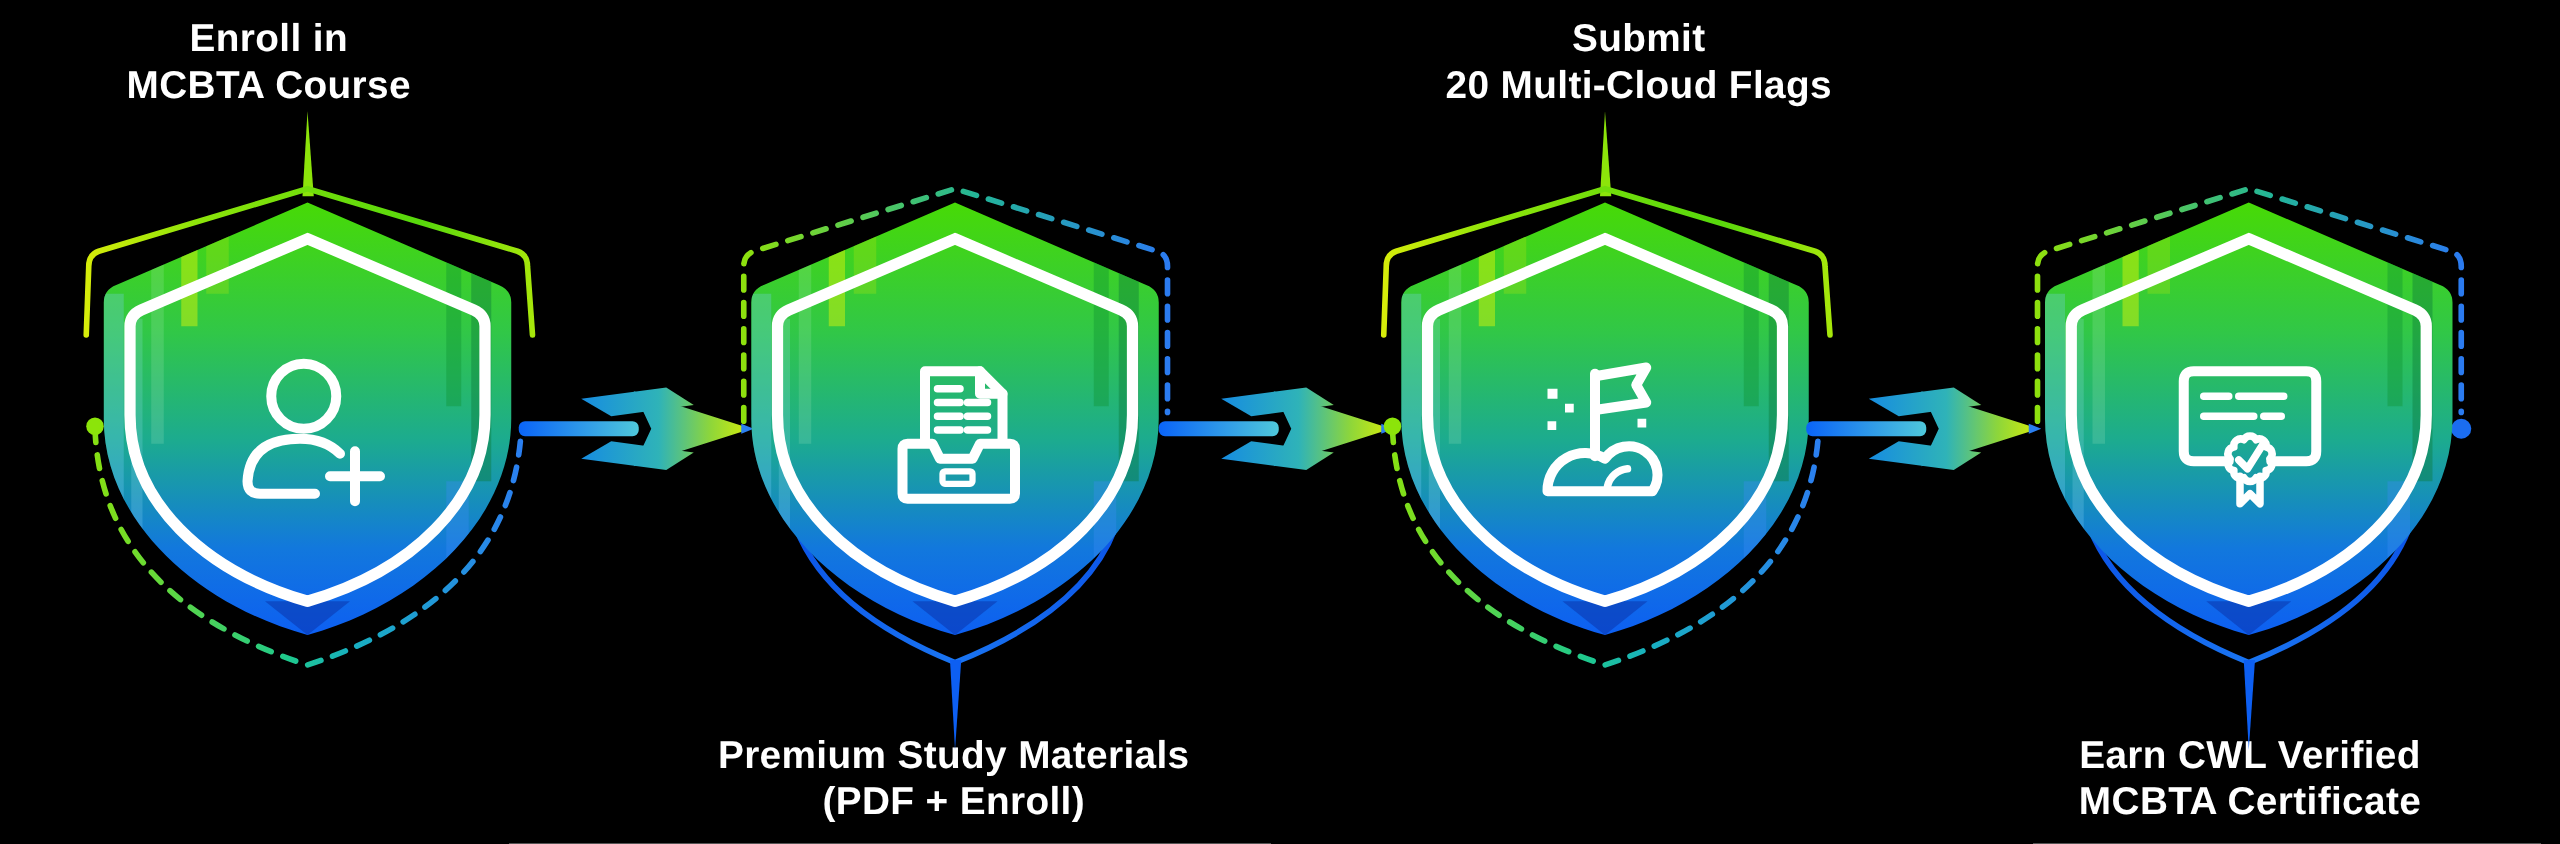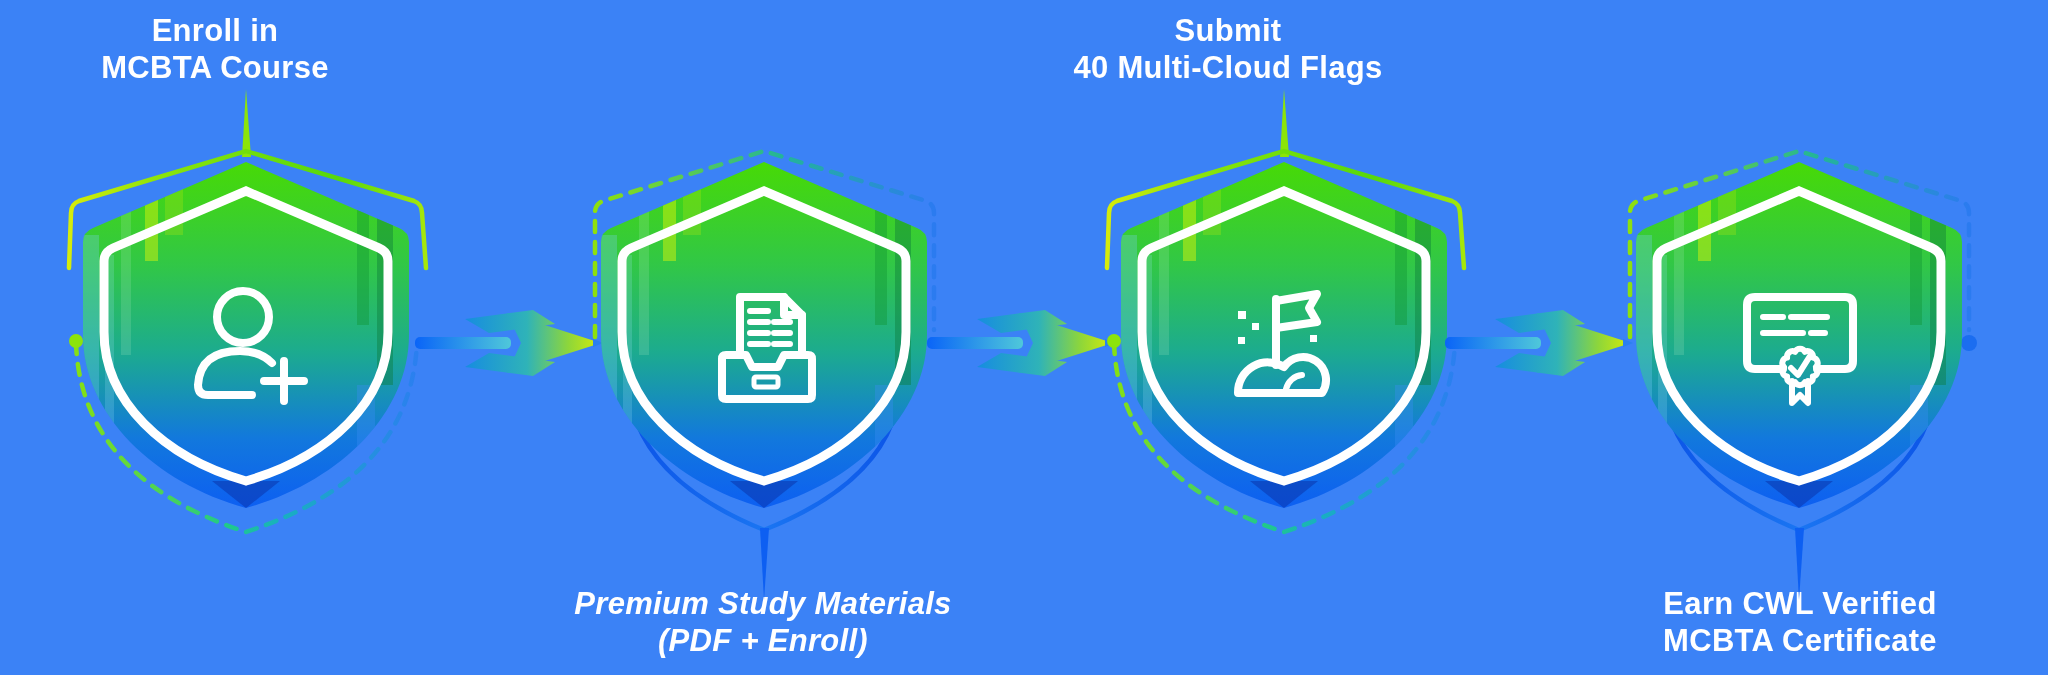--- a/index.html
+++ b/index.html
@@ -8,21 +8,21 @@
   .step-label{position:absolute;width:520px;text-align:center;color:#fff;
     font-weight:700;font-size:31px;line-height:37px;letter-spacing:.3px;}
   .step-label span{display:block;}
   .shield{position:absolute;top:85px;width:440px;height:540px;}
   .arrow{position:absolute;top:303px;width:190px;height:80px;}
   .defs-holder{position:absolute;width:0;height:0;}
 </style>
 </head>
 <body>
 
-<div class="canvas" id="canvas" style="background: #3b82f6;">
+<div class="canvas" id="canvas" style="background: #000000;">
 
   <svg class="defs-holder" aria-hidden="true">
     <defs>
       <linearGradient id="bodyGrad" x1="0" y1="0" x2="0" y2="1">
         <stop offset="0" stop-color="#47da06"></stop>
         <stop offset="0.3" stop-color="#31c747"></stop>
         <stop offset="0.55" stop-color="#1cab8f"></stop>
         <stop offset="0.8" stop-color="#1278dd"></stop>
         <stop offset="1" stop-color="#0d5ff2"></stop>
       </linearGradient>
@@ -61,27 +61,27 @@
       <clipPath id="shieldClip">
         <path d="M219,77 L372,143 Q382,147 382,157 L382,250 C382,330 310,398 219,423 C128,398 56,330 56,250 L56,157 Q56,147 66,143 Z"></path>
       </clipPath>
     </defs>
   </svg>
 
   <div class="step-label" style="left:-45px;top:12px;">
     <span>Enroll in</span>
     <span>MCBTA Course</span>
   </div>
-  <div class="step-label" style="left:503px;top:585px;font-style:italic;">
+  <div class="step-label" style="left:503px;top:585px;">
     <span>Premium Study Materials</span>
     <span>(PDF + Enroll)</span>
   </div>
-  <div class="step-label" style="left:968px;top:12px;">
+  <div class="step-label" style="left:1051px;top:12px;">
     <span>Submit</span>
-    <span>40 Multi-Cloud Flags</span>
+    <span>20 Multi-Cloud Flags</span>
   </div>
   <div class="step-label" style="left:1540px;top:585px;">
     <span>Earn CWL Verified</span>
     <span>MCBTA Certificate</span>
   </div>
 
   <svg class="shield" style="left:27px;" viewBox="0 0 440 540">
     <polygon points="215,72 219,4 224,72" fill="#8ce40a"></polygon>
     <path d="M42,183 L44,128 Q44,119 52,116 L219,66 L387,116 Q395,119 395,128 L399,183" fill="none" stroke="url(#limeGrad)" stroke-width="4.5" stroke-linecap="round"></path>
     <path d="M49,258 C52,340 100,408 219,447 C338,408 386,340 390,258" fill="none" stroke="url(#dashGradOdd)" stroke-width="4.5" stroke-linecap="round" stroke-dasharray="11 10"></path>

